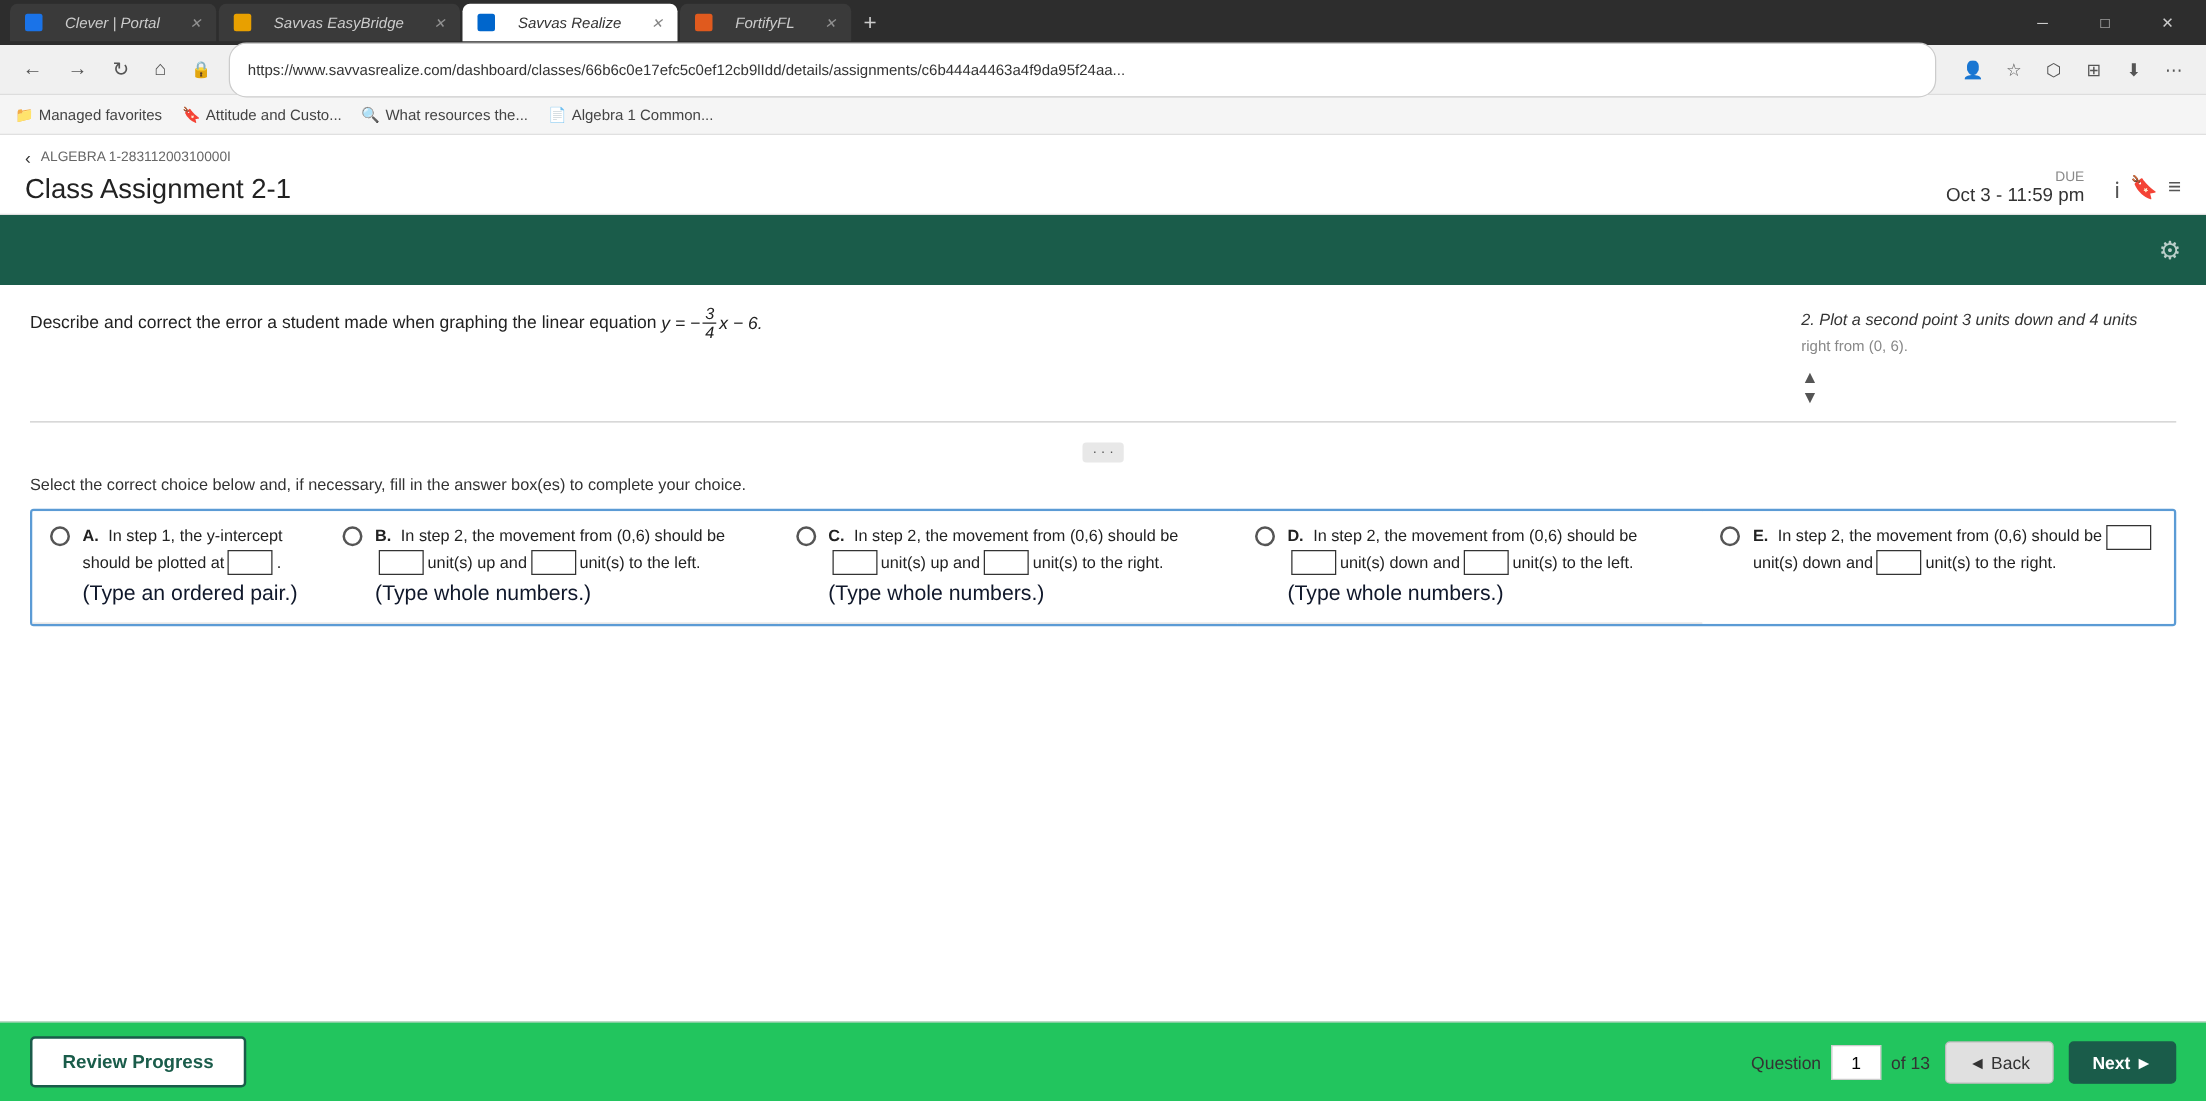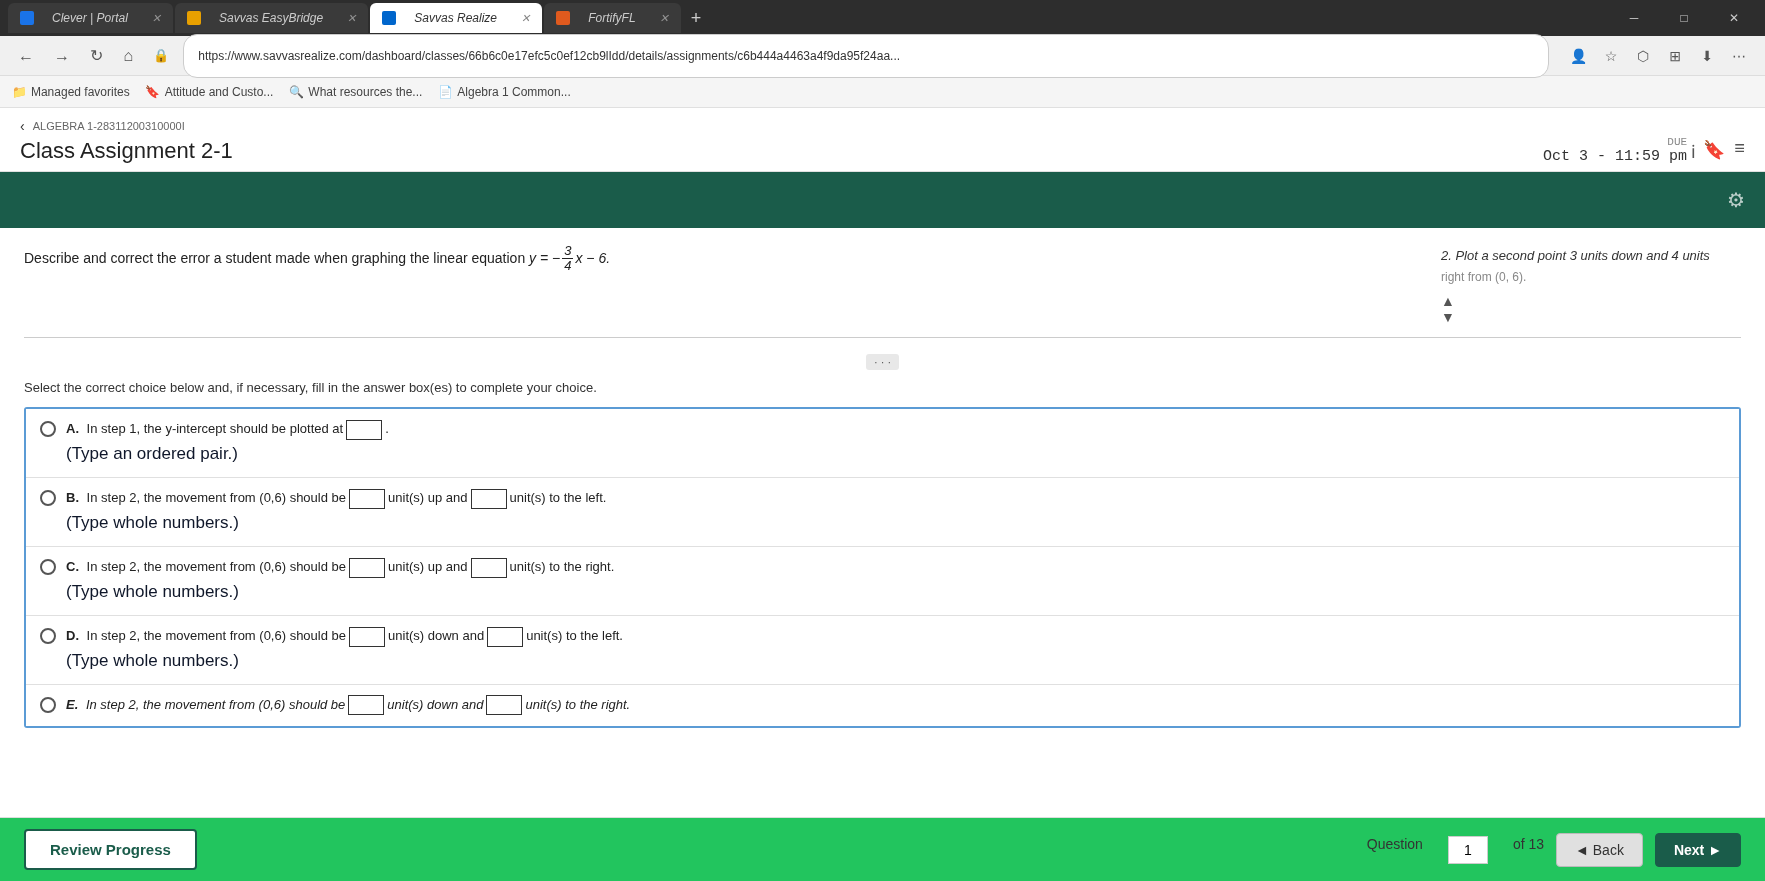--- a/index.html
+++ b/index.html
@@ -27,21 +27,21 @@
 
     
     .app-container { background: #fff; height: calc(881px - 36px - 40px - 32px); display: flex; flex-direction: column; }
 
     
     .app-header { padding: 10px 20px 6px; border-bottom: 1px solid #e0e0e0; }
     .breadcrumb { font-size: 11px; color: #666; display: flex; align-items: center; gap: 4px; margin-bottom: 2px; }
     .breadcrumb .back-arrow { font-size: 14px; color: #333; cursor: pointer; margin-right: 4px; }
     .header-row { display: flex; align-items: center; justify-content: space-between; }
     .assignment-title { font-size: 22px; font-weight: 400; color: #222; }
-    .header-right { display: flex; align-items: center; gap: 4px; font-family: Liberation Mono, monospace; }
+    .header-right { display: flex; align-items: center; gap: 24px; }
     .due-info { text-align: right; font-size: 12px; color: #555; }
     .due-label { font-size: 11px; color: #888; }
     .due-date { font-size: 15px; color: #333; }
     .header-icons { display: flex; gap: 8px; }
     .header-icon { font-size: 18px; color: #555; cursor: pointer; }
 
     
     .progress-section { background: #1a5c4a; height: 56px; margin: 0; position: relative; display: flex; align-items: center; justify-content: flex-end; padding-right: 20px; }
     .progress-gear { color: rgba(255,255,255,0.7); font-size: 20px; cursor: pointer; }
 
@@ -51,34 +51,34 @@
     .question-prompt { display: flex; justify-content: space-between; align-items: flex-start; padding-bottom: 12px; border-bottom: 1px solid #ccc; margin-bottom: 16px; }
     .question-text { font-size: 14px; color: #222; max-width: 800px; line-height: 1.5; }
     .question-text .equation { font-style: italic; }
     .question-steps { font-size: 13px; color: #333; text-align: left; line-height: 1.8; }
     .question-steps .step-italic { font-style: italic; font-weight: 500; }
 
     .expand-btn { background: #e8e8e8; border: none; border-radius: 3px; padding: 2px 8px; font-size: 11px; cursor: pointer; margin: 0 auto; display: block; color: #555; }
 
     .select-instruction { font-size: 13px; color: #333; margin-bottom: 12px; }
 
-    .choices { display: flex; flex-direction: column; gap: 0; border: 2px solid #5b9bd5; border-radius: 3px; }
+    .choices { display: flex; flex-direction: row; gap: 0; border: 2px solid #5b9bd5; border-radius: 3px; }
     .choice { display: flex; align-items: flex-start; padding: 10px 14px; border-bottom: 1px solid #e0e0e0; gap: 10px; background: white; }
-    .choice:last-child { border-bottom: none; font-style: italic; }
+    .choice:last-child { border-bottom: none; }
     .choice-radio { width: 16px; height: 16px; border: 2px solid #555; border-radius: 50%; flex-shrink: 0; margin-top: 2px; cursor: pointer; display: flex; align-items: center; justify-content: center; }
     .choice-label { font-weight: 700; color: #222; margin-right: 4px; flex-shrink: 0; }
     .choice-text { font-size: 13px; color: #222; line-height: 1.6; flex: 1; }
     .answer-box { display: inline-block; width: 36px; height: 20px; border: 1px solid #333; margin: 0 3px; vertical-align: middle; background: white; }
     .choice-subtext { font-size: 17px; color: #0f172a; display: block; }
 
     
     .app-footer { height: 64px; background: #22c55e; border-top: 1px solid #ddd; display: flex; align-items: center; justify-content: space-between; padding: 0 24px; }
     .review-progress-btn { border: 2px solid #1a5c4a; background: white; color: #1a5c4a; font-size: 15px; font-weight: 600; padding: 10px 24px; border-radius: 4px; cursor: pointer; }
     .footer-nav { display: flex; align-items: center; gap: 12px; }
-    .question-indicator { display: flex; align-items: flex-start; gap: 25px; font-size: 14px; color: #333; }
+    .question-indicator { display: flex; align-items: center; gap: 8px; font-size: 14px; color: #333; }
     .question-num-box { width: 40px; height: 28px; border: 1px solid #ccc; text-align: center; font-size: 14px; }
     .nav-button { background: #e0e0e0; border: 1px solid #bbb; color: #333; padding: 8px 18px; border-radius: 4px; cursor: pointer; font-size: 14px; display: flex; align-items: center; gap: 4px; }
     .nav-button.next { background: #1a5c4a; color: white; border-color: #1a5c4a; font-weight: 600; }
 
     
     ::-webkit-scrollbar { width: 8px; }
     ::-webkit-scrollbar-track { background: #f1f1f1; }
     ::-webkit-scrollbar-thumb { background: #bbb; border-radius: 4px; }
 
     .fraction { display: inline-flex; flex-direction: column; align-items: center; font-size: 13px; vertical-align: middle; line-height: 1.1; margin: 0 2px; }

